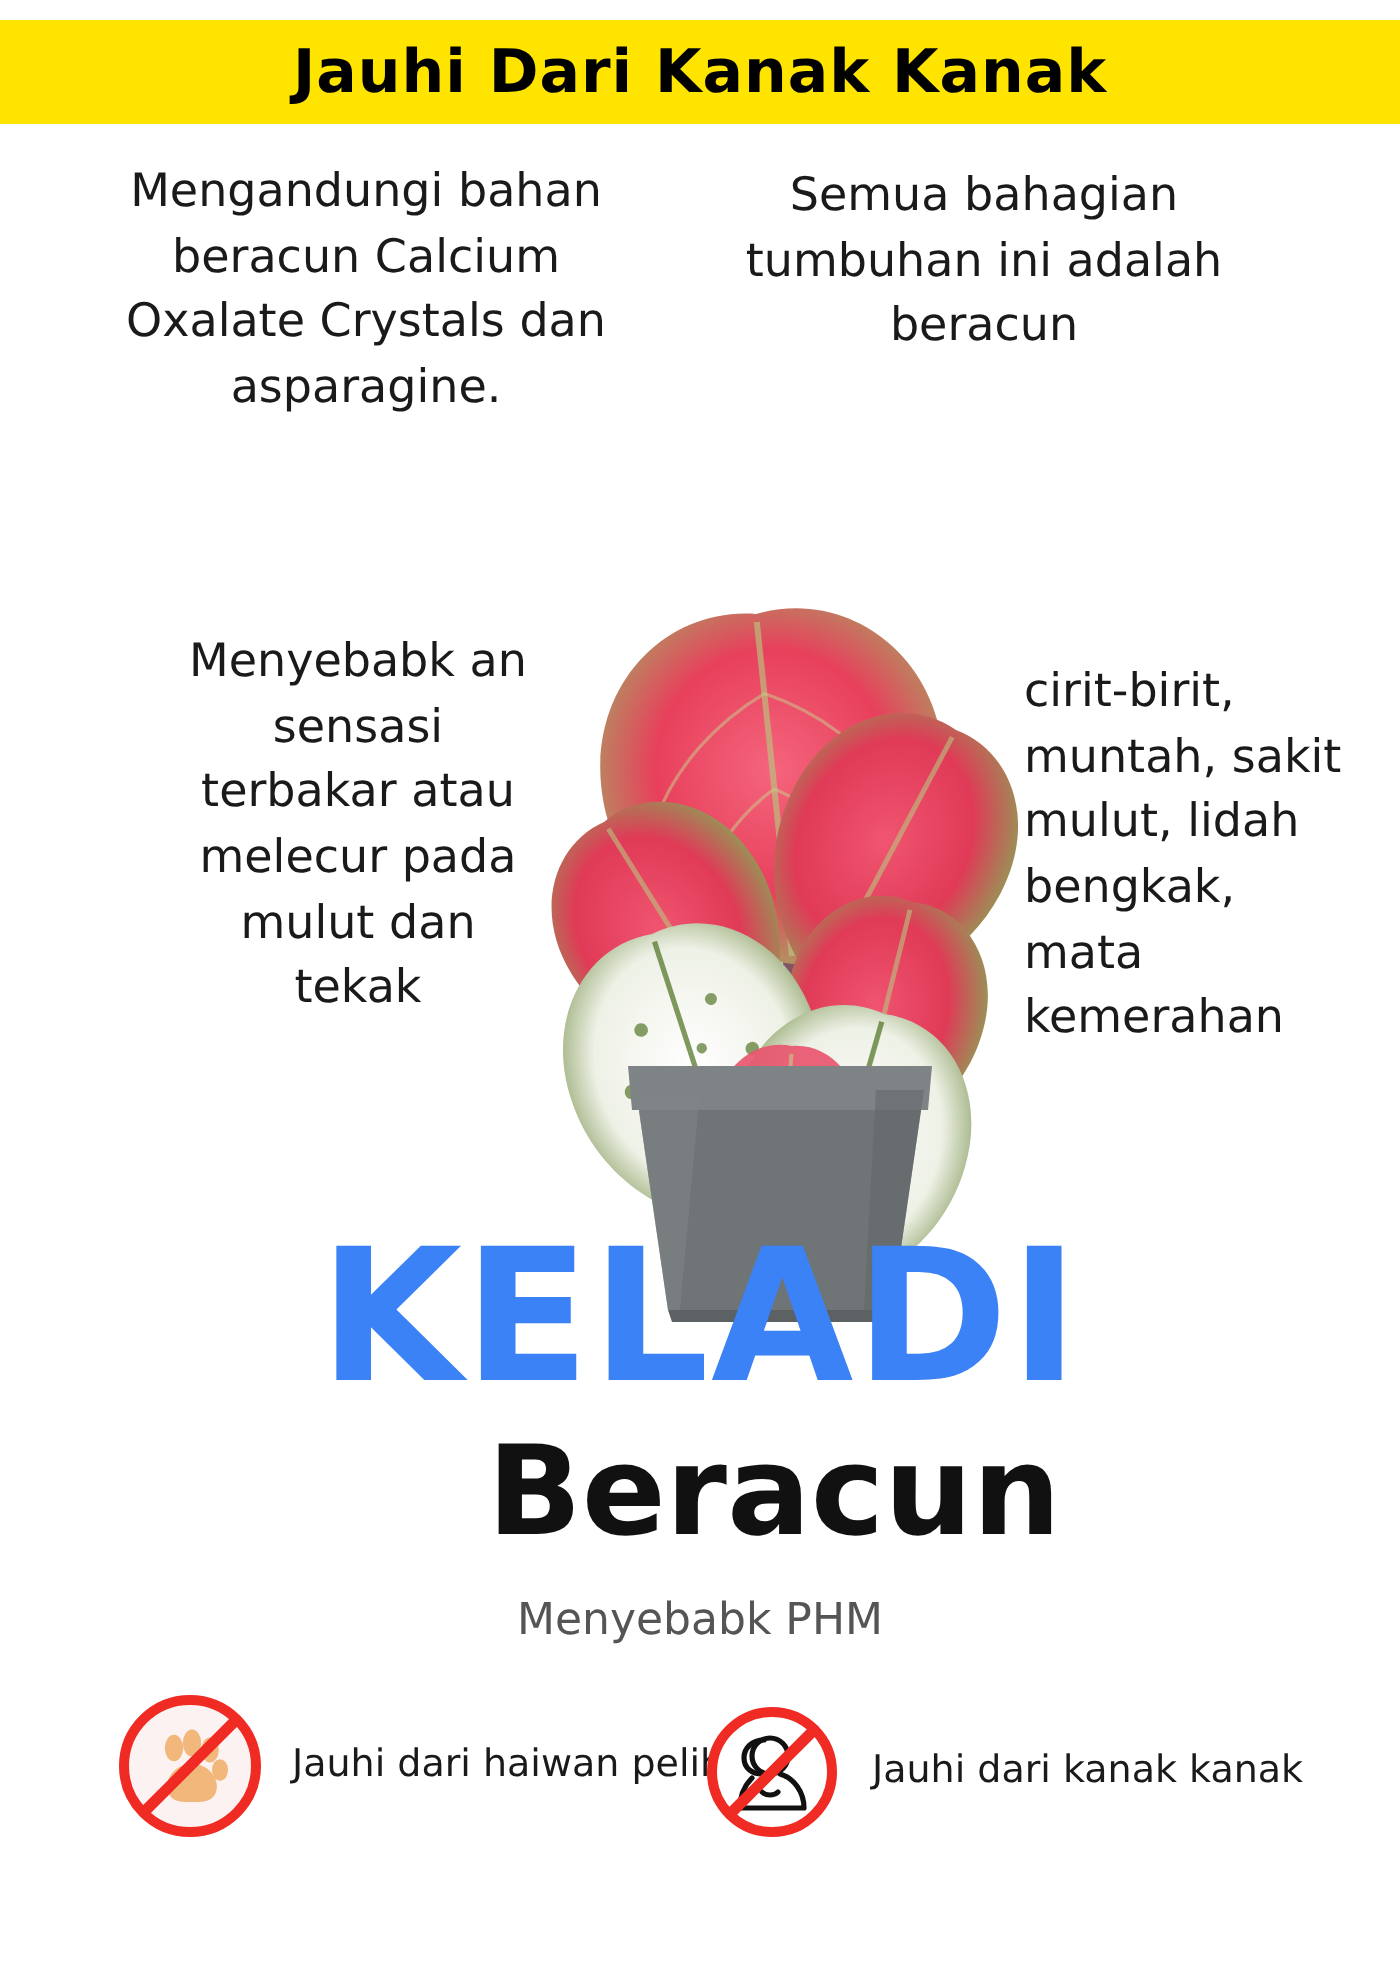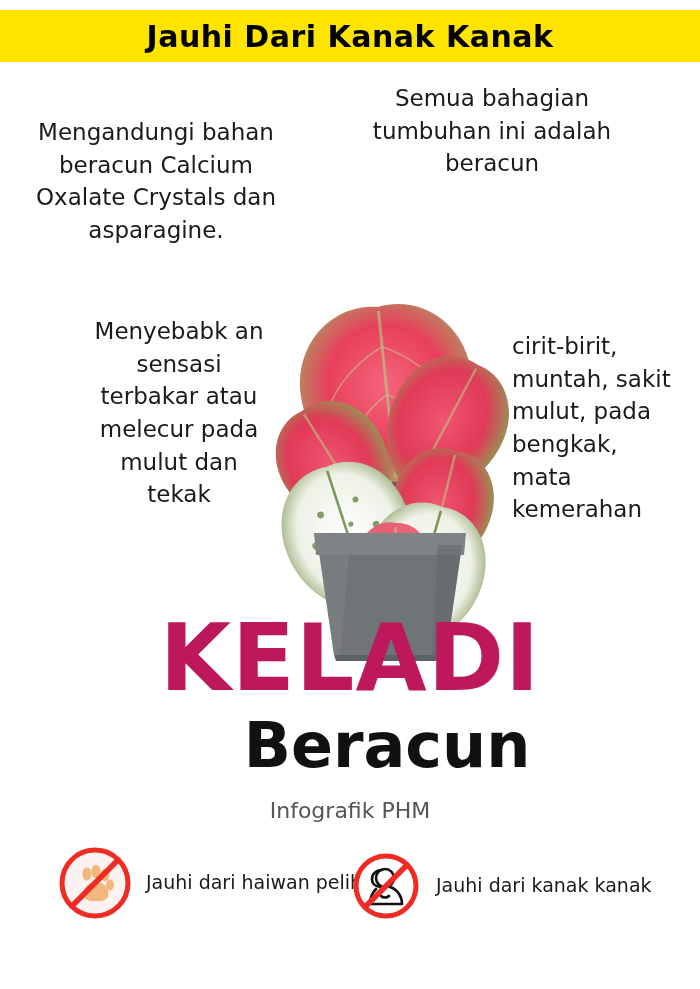--- a/index.html
+++ b/index.html
@@ -39,23 +39,22 @@
   
   .callout {
     position: absolute;
     color: #1a1a1a;
     font-size: 23px;
     line-height: 1.42;
     text-align: center;
   }
   .callout-topleft {
     top: 80px;
-    left: 36px;
+    left: 63px;
     width: 240px;
-    margin-top: 36px;
   }
   .callout-topright {
     top: 82px;
     left: 358px;
     width: 268px;
   }
   .callout-left {
     top: 315px;
     left: 44px;
     width: 182px;
@@ -82,21 +81,21 @@
   .keladi {
     position: absolute;
     top: 613px;
     left: 0;
     width: 700px;
     text-align: center;
     font-family: "DejaVu Sans", sans-serif;
     font-weight: bold;
     font-size: 92px;
     line-height: 1;
-    color: #be185d;
+    color: #3b82f6;
     letter-spacing: 1px;
   }
   .beracun {
     position: absolute;
     top: 715px;
     left: 0;
     width: 700px;
     text-align: center;
     font-family: "DejaVu Sans", sans-serif;
     font-weight: bold;
@@ -138,21 +137,21 @@
 </head>
 <body>
 
 <div class="header-banner">
   <div class="title">Jauhi Dari Kanak Kanak</div>
 </div>
 
 <div class="callout callout-topleft">Mengandungi bahan beracun Calcium Oxalate Crystals dan asparagine.</div>
 <div class="callout callout-topright">Semua bahagian tumbuhan ini adalah beracun</div>
 <div class="callout callout-left">Menyebabk an sensasi terbakar atau melecur pada mulut dan tekak</div>
-<div class="callout callout-right">cirit-birit, muntah, sakit mulut, pada bengkak, mata kemerahan</div>
+<div class="callout callout-right">cirit-birit, muntah, sakit mulut, lidah bengkak, mata kemerahan</div>
 
 <div class="plant-art">
   <svg width="360" height="450" viewBox="0 0 360 450" xmlns="http://www.w3.org/2000/svg">
     <defs>
       <radialGradient id="redleaf" cx="50%" cy="45%" r="62%">
         <stop offset="0%" stop-color="#f4657c"></stop>
         <stop offset="55%" stop-color="#e8405c"></stop>
         <stop offset="100%" stop-color="#9fae63"></stop>
       </radialGradient>
       <radialGradient id="redleaf2" cx="45%" cy="45%" r="60%">
@@ -244,21 +243,21 @@
       <path d="M104 318 L256 318 L254 340 L106 340 Z" fill="#7e8386"></path>
       <path d="M108 330 L140 330 L130 440 L124 440 Z" fill="#7f8589" opacity="0.55"></path>
       <path d="M228 330 L252 330 L236 440 L222 440 Z" fill="#5f6467" opacity="0.5"></path>
       <path d="M124 440 L236 440 L234 446 L126 446 Z" fill="#5c6164"></path>
     </g>
   </svg>
 </div>
 
 <div class="keladi">KELADI</div>
 <div class="beracun">Beracun</div>
-<div class="credit">Infografik PHM</div>
+<div class="credit">Menyebabk PHM</div>
 
 <div class="warn warn-pet">
   <div class="icon-wrap">
     <svg width="74" height="74" viewBox="0 0 74 74" xmlns="http://www.w3.org/2000/svg">
       <circle cx="37" cy="37" r="33" fill="#fdf2f2" stroke="#ef2b24" stroke-width="5"></circle>
       <g fill="#f2b77a">
         <ellipse cx="29" cy="28" rx="4.6" ry="6.6"></ellipse>
         <ellipse cx="38" cy="25.5" rx="4.6" ry="6.8"></ellipse>
         <ellipse cx="47" cy="29" rx="4.4" ry="6.2"></ellipse>
         <ellipse cx="52" cy="39" rx="4" ry="5.4"></ellipse>

